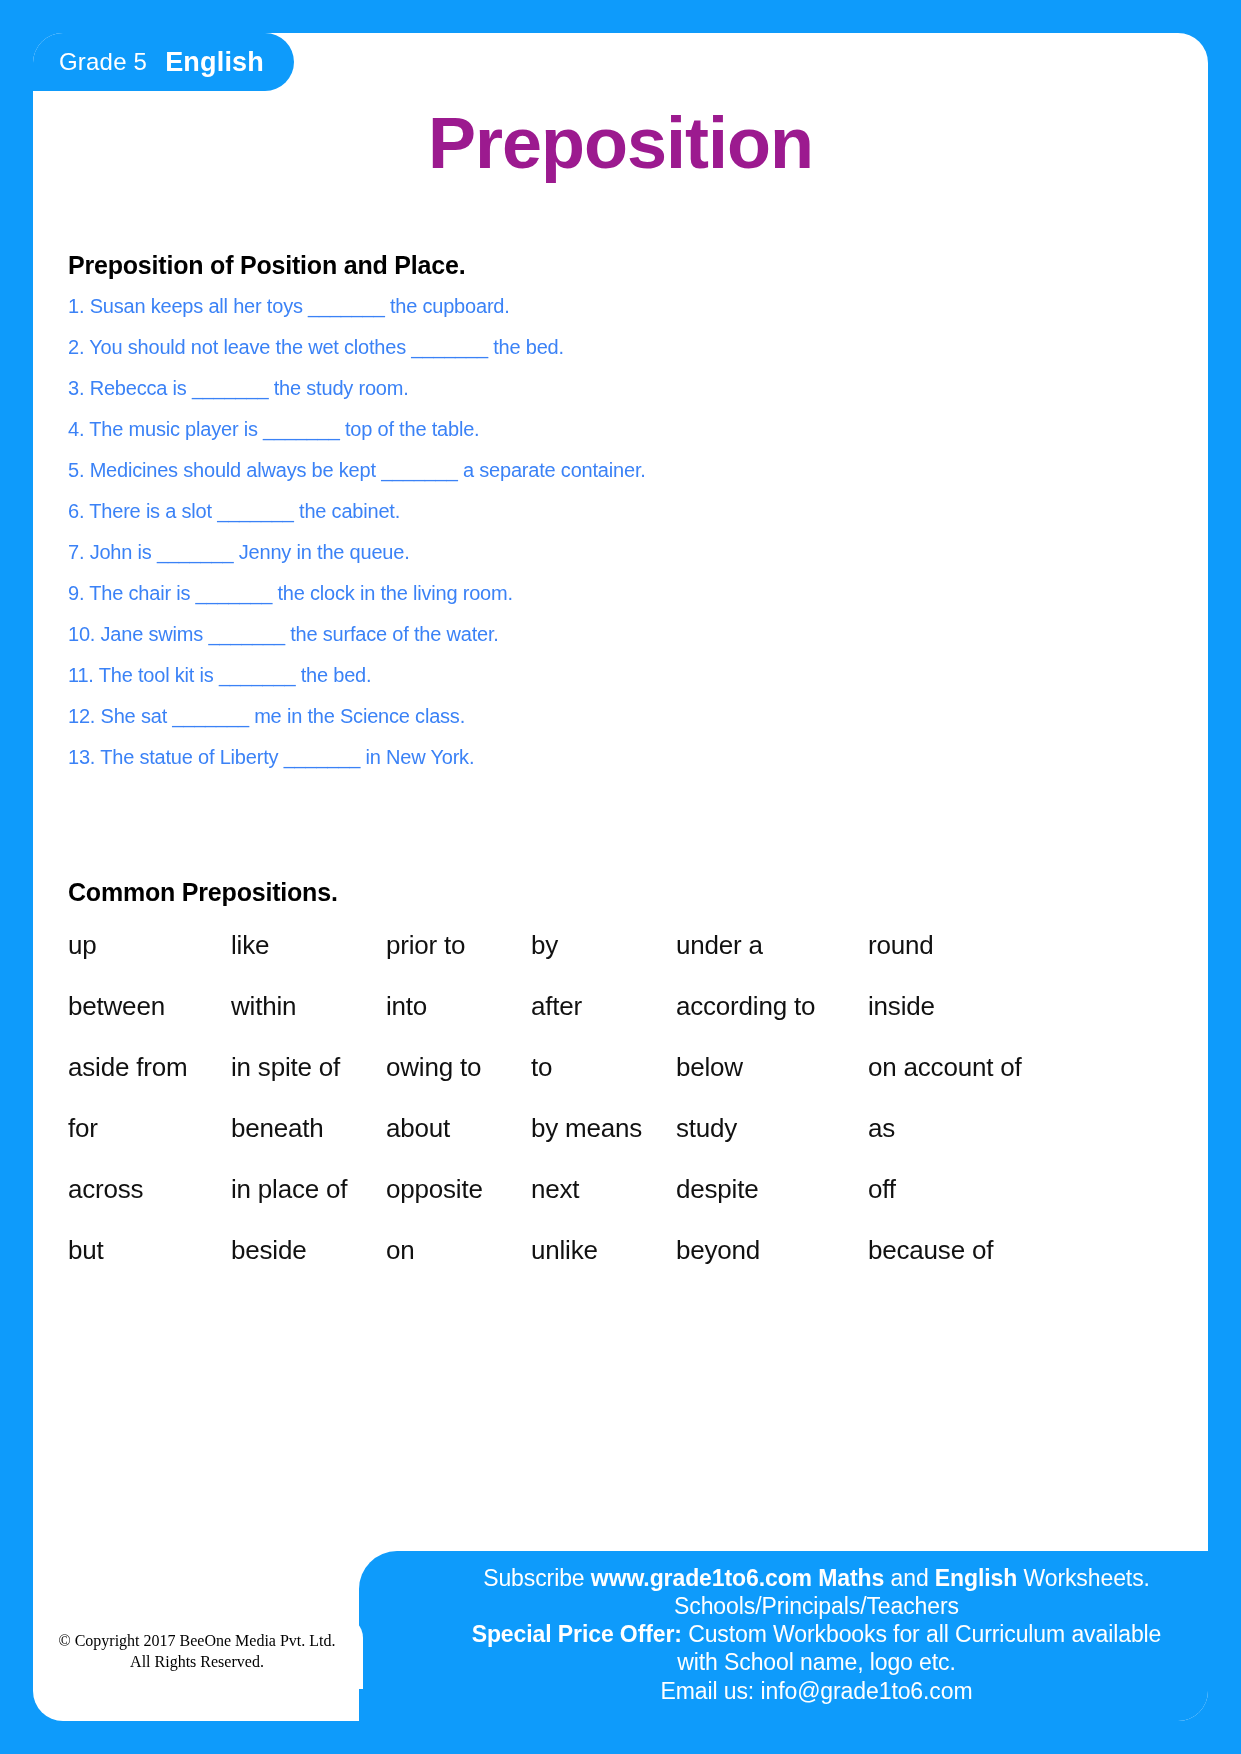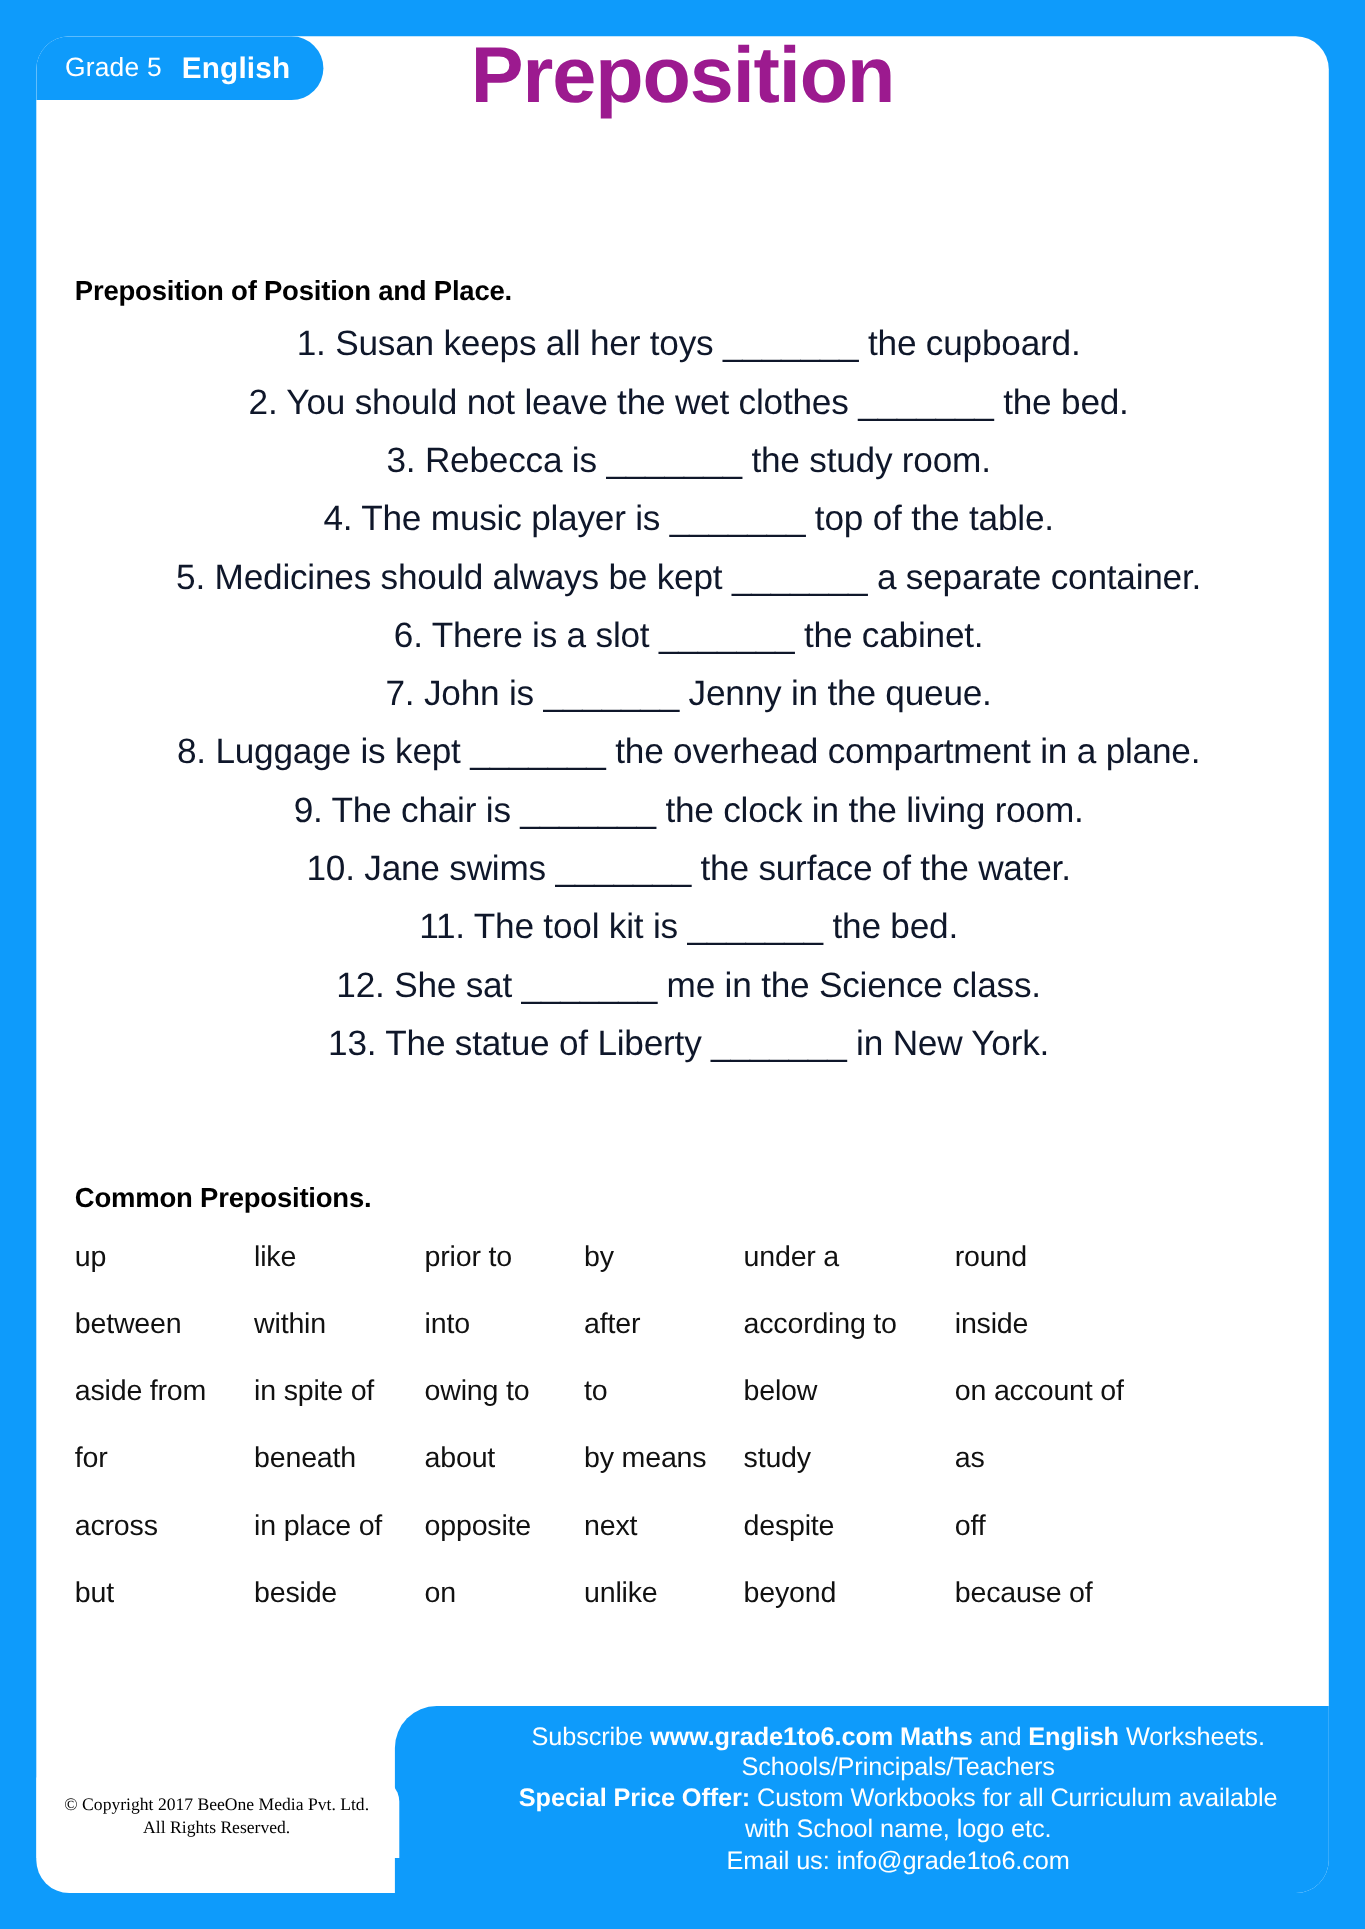--- a/index.html
+++ b/index.html
@@ -49,20 +49,21 @@
     letter-spacing: 0.2px;
   }
   .badge-subject {
     font-size: 27px;
     font-weight: bold;
     letter-spacing: 0.2px;
   }
 
   
   .title {
+    margin-top: 74px;
     text-align: center;
     color: #9c1a8f;
     font-size: 72px;
     font-weight: bold;
     letter-spacing: -1px;
     line-height: 1;
   }
 
   
   .content {
@@ -79,27 +80,26 @@
     margin: 0 0 6px 0;
     letter-spacing: -0.2px;
   }
 
   .q-list {
     list-style: none;
     margin: 0;
     padding: 0;
   }
   .q-item {
-    font-size: 32px;
-    color: #0f172a;
+    font-size: 20px;
+    color: #3b82f6;
     line-height: 1;
     padding: 10px 0 11px 0;
     letter-spacing: -0.2px;
     white-space: nowrap;
-    text-align: center;
   }
 
   
   .prep-heading {
     font-size: 25px;
     font-weight: bold;
     color: #000;
     margin: 100px 0 8px 0;
     letter-spacing: -0.2px;
   }
@@ -180,21 +180,20 @@
     <div class="section-heading">Preposition of Position and Place.</div>
 
     <ul class="q-list">
       <li class="q-item">1. Susan keeps all her toys _______ the cupboard.</li>
       <li class="q-item">2. You should not leave the wet clothes _______ the bed.</li>
       <li class="q-item">3. Rebecca is _______ the study room.</li>
       <li class="q-item">4. The music player is _______ top of the table.</li>
       <li class="q-item">5. Medicines should always be kept _______ a separate container.</li>
       <li class="q-item">6. There is a slot _______ the cabinet.</li>
       <li class="q-item">7. John is _______ Jenny in the queue.</li>
-      <li class="q-item">8. Luggage is kept _______ the overhead compartment in a plane.</li>
       <li class="q-item">9. The chair is _______ the clock in the living room.</li>
       <li class="q-item">10. Jane swims _______ the surface of the water.</li>
       <li class="q-item">11. The tool kit is _______ the bed.</li>
       <li class="q-item">12. She sat _______ me in the Science class.</li>
       <li class="q-item">13. The statue of Liberty _______ in New York.</li>
     </ul>
 
     <div class="prep-heading">Common Prepositions.</div>
 
     <table class="prep-table">

